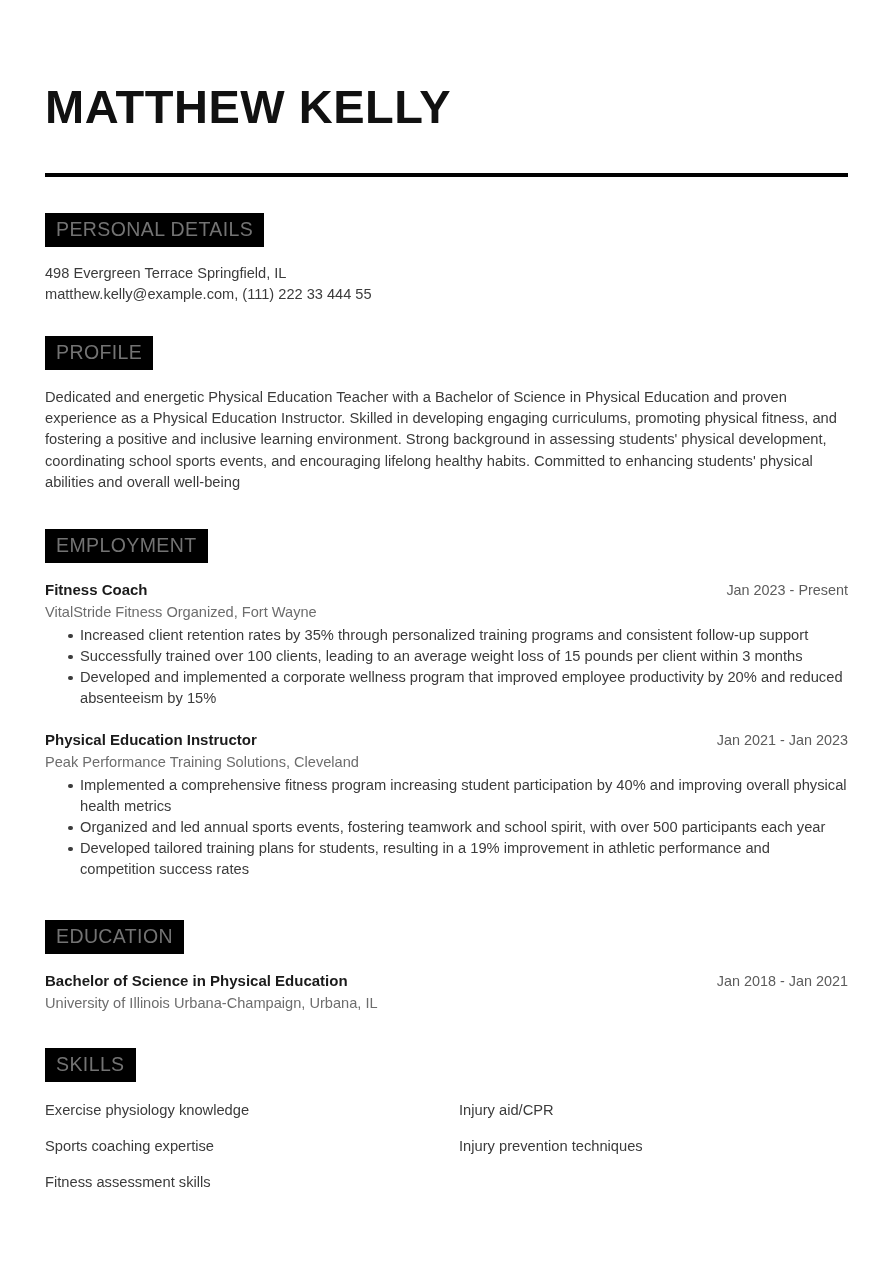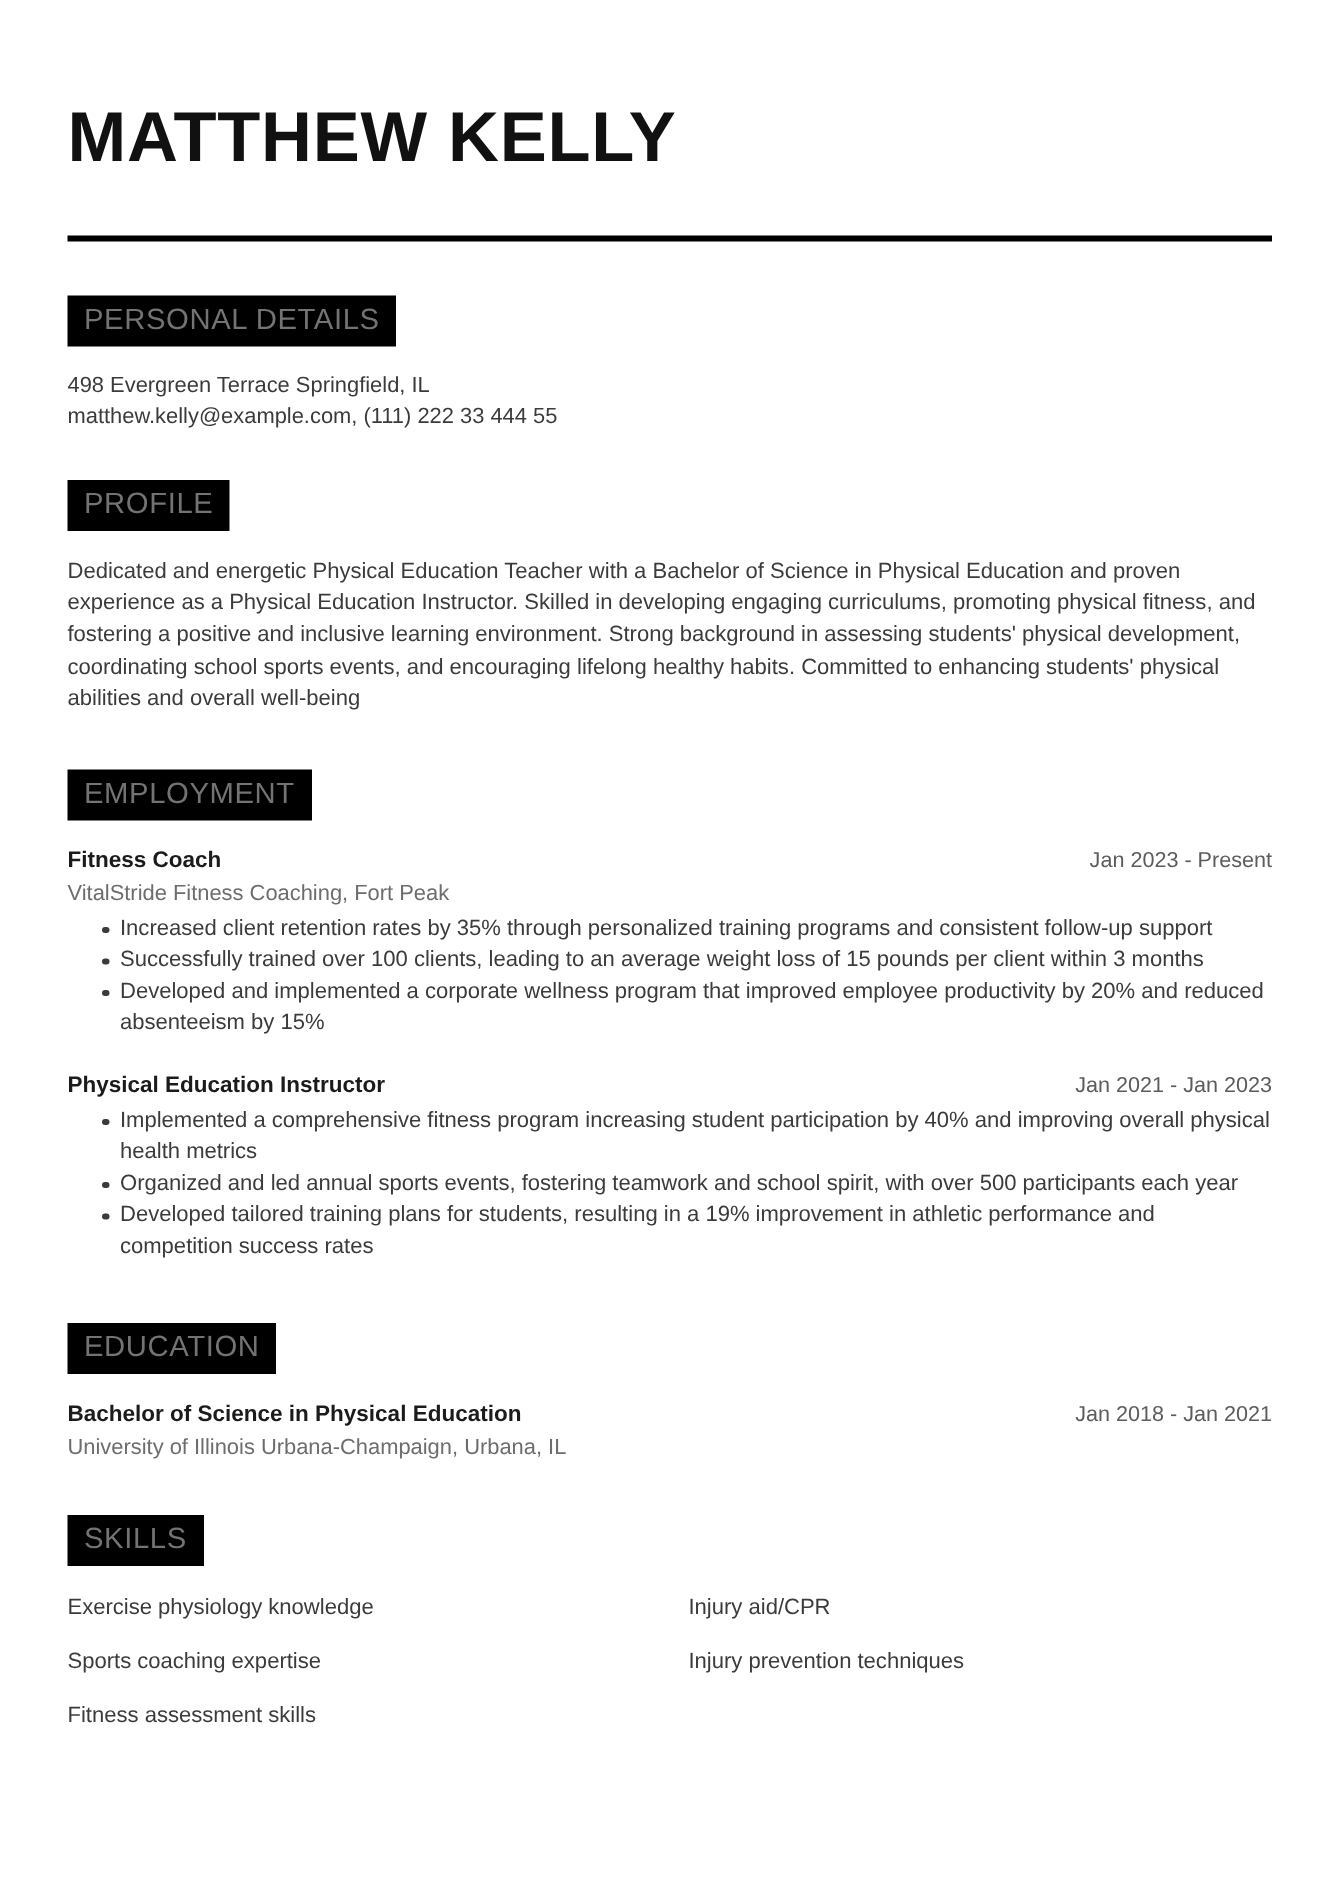--- a/index.html
+++ b/index.html
@@ -13,21 +13,21 @@
     font-family: "Liberation Sans", sans-serif;
     color: #333333;
     overflow: hidden;
   }
   .page {
     position: relative;
     width: 893px;
     height: 1263px;
     background: #ffffff;
     box-sizing: border-box;
-    padding: 0 45px;
+    padding: 16px 45px;
   }
 
   
   .name {
     margin: 0;
     padding-top: 62px;
     font-size: 47px;
     line-height: 57px;
     font-weight: 700;
     letter-spacing: 0.5px;
@@ -177,33 +177,34 @@
   </div>
 
   <div class="section">
     <div class="sec-head sec-employ">EMPLOYMENT</div>
 
     <div class="entry entry-first">
       <div class="entry-row">
         <div class="entry-title">Fitness Coach</div>
         <div class="entry-date">Jan 2023 - Present</div>
       </div>
-      <div class="entry-sub">VitalStride Fitness Coaching, Fort Peak</div>
+      <div class="entry-sub">VitalStride Fitness Organized, Fort Wayne</div>
       <ul class="bullets">
         <li>Increased client retention rates by 35% through personalized training programs and consistent follow-up support</li>
         <li>Successfully trained over 100 clients, leading to an average weight loss of 15 pounds per client within 3 months</li>
         <li>Developed and implemented a corporate wellness program that improved employee productivity by 20% and reduced absenteeism by 15%</li>
       </ul>
     </div>
 
     <div class="entry">
       <div class="entry-row">
         <div class="entry-title">Physical Education Instructor</div>
         <div class="entry-date">Jan 2021 - Jan 2023</div>
       </div>
+      <div class="entry-sub">Peak Performance Training Solutions, Cleveland</div>
       <ul class="bullets">
         <li>Implemented a comprehensive fitness program increasing student participation by 40% and improving overall physical health metrics</li>
         <li>Organized and led annual sports events, fostering teamwork and school spirit, with over 500 participants each year</li>
         <li>Developed tailored training plans for students, resulting in a 19% improvement in athletic performance and competition success rates</li>
       </ul>
     </div>
   </div>
 
   <div class="section">
     <div class="sec-head sec-edu">EDUCATION</div>

